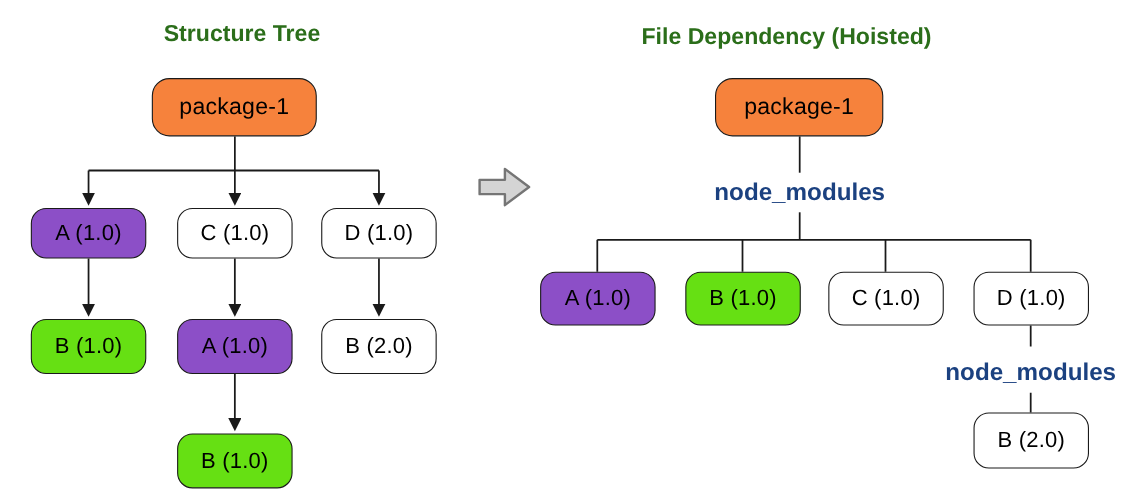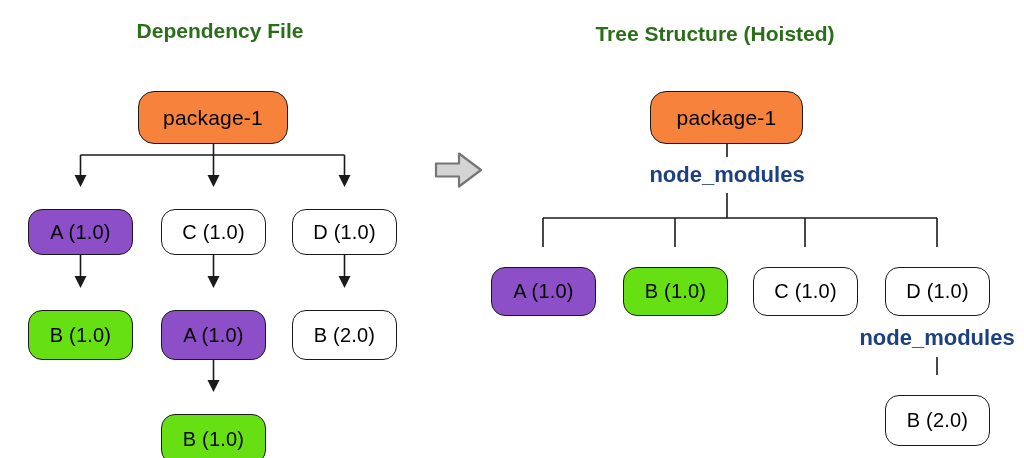--- a/index.html
+++ b/index.html
@@ -23,21 +23,20 @@
     align-items: center;
     justify-content: center;
     border: 1.7px solid #1a1a1a;
     border-radius: 14px;
     font-size: 20px;
     font-weight: 500;
     color: #000000;
     letter-spacing: 0.2px;
     box-sizing: border-box;
     background: #ffffff;
-    margin-top: 20px;
   }
   .node.root { border-radius: 16px; font-size: 21px; }
   .diagram-title {
     position: absolute;
     width: 320px;
     text-align: center;
     font-size: 21px;
     font-weight: 600;
     color: var(--title-green, #2b6e1a);
   }
@@ -85,22 +84,22 @@
       <path class="edge" d="M937,218 V247"></path>
       <path class="edge" d="M937,296 V315"></path>
       <path class="edge" d="M937,357 V375"></path>
     </g>
 
     <g class="transform-arrow">
       <polygon points="436,163.5 459,163.5 459,153.5 481,170 459,186.5 459,176.5 436,176.5" style="fill:var(--transform-arrow-fill,#d4d4d4);stroke:var(--transform-arrow-stroke,#757575);stroke-width:2.2;stroke-linejoin:round"></polygon>
     </g>
   </svg>
 
-  <div class="diagram-title" style="left:60px; top:19px;">Dependency File</div>
-  <div class="diagram-title" style="left:555px; top:22px;">Tree Structure (Hoisted)</div>
+  <div class="diagram-title" style="left:60px; top:19px;">Structure Tree</div>
+  <div class="diagram-title" style="left:555px; top:22px;">File Dependency (Hoisted)</div>
 
   <div class="node root" style="left: 138px; top: 71px; width: 150px; height: 53px; background: rgb(246, 130, 60);">package-1</div>
 
   <div class="node" style="left: 28px; top: 189px; width: 105px; height: 46px; background: rgb(140, 79, 199);">A (1.0)</div>
   <div class="node" style="left: 161px; top: 189px; width: 105px; height: 46px; background: rgb(255, 255, 255);">C (1.0)</div>
   <div class="node" style="left: 292px; top: 189px; width: 105px; height: 46px; background: rgb(255, 255, 255);">D (1.0)</div>
 
   <div class="node" style="left: 28px; top: 290px; width: 105px; height: 50px; background: rgb(102, 224, 19);">B (1.0)</div>
   <div class="node" style="left: 161px; top: 290px; width: 105px; height: 50px; background: rgb(140, 79, 199);">A (1.0)</div>
   <div class="node" style="left: 292px; top: 290px; width: 105px; height: 50px; background: rgb(255, 255, 255);">B (2.0)</div>

